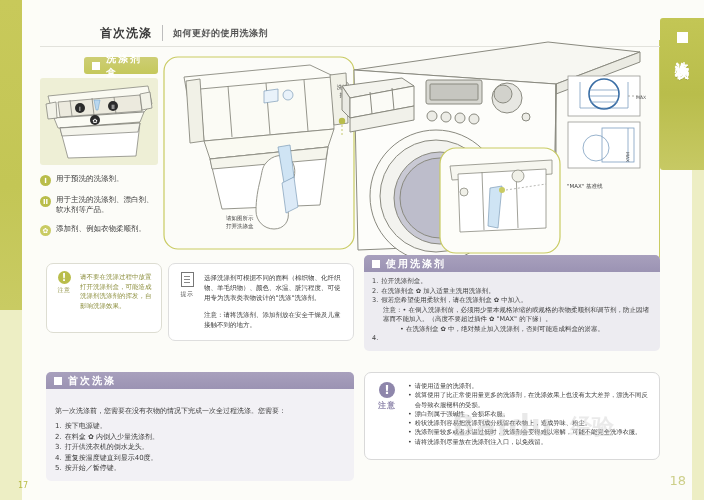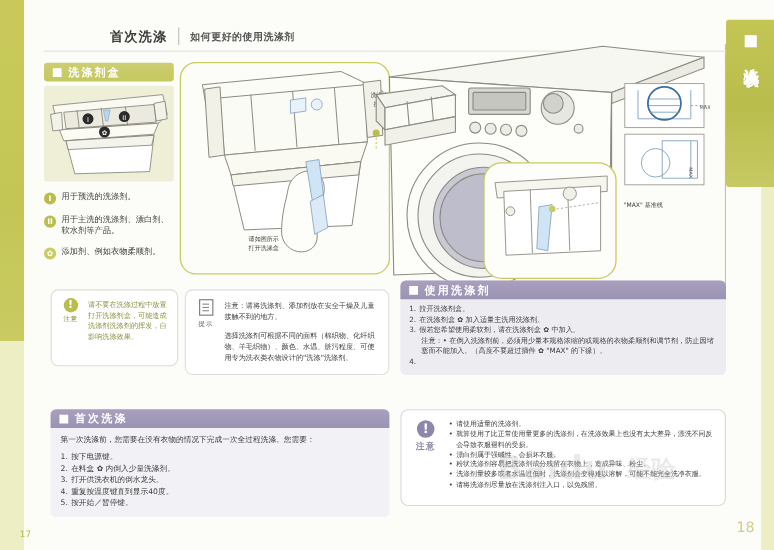--- a/index.html
+++ b/index.html
@@ -71,21 +71,21 @@
   }
   .hdr-rule {
     position: absolute; left: 0px; top: 46px; right: 0px; height: 1px;
     background: #e2e2dc;
   }
 
   
   .panel-head {
     display: flex; align-items: center; gap: 6px;
     background: linear-gradient(180deg,#cdce74 0%, #c5c85c 100%);
-    border-radius: 3px; padding: 3px 8px; height: 17px;
+    border-radius: 3px; padding: 3px 8px; height: 17px; margin-left: 44px;
   }
   .panel-head .sq { width: 8px; height: 8px; background: #fff; flex: none; }
   .panel-head .t { color: #ffffff; font-size: 10px; font-weight: 700; letter-spacing: 2px; }
 
   .detbox-panel { position: absolute; left: 0px; top: 57px; width: 118px; }
   .detbox-img {
     margin-top: 4px; height: 87px; background: #eeefd6; border-radius: 3px;
     position: relative; overflow: hidden;
   }
 
@@ -140,21 +140,21 @@
     position: absolute; left: 6px; top: 372px; width: 308px;
     background: #f2f1f5; border-radius: 5px; padding-bottom: 7px;
   }
   .fw-head {
     display: flex; align-items: center; gap: 6px;
     background: linear-gradient(180deg,#a8a0bd 0%, #9b93b3 100%);
     border-radius: 5px 5px 0 0; padding: 3px 8px; height: 17px;
   }
   .fw-head .sq { width: 8px; height: 8px; background: #fff; flex: none; }
   .fw-head .t { color:#fff; font-size:10px; font-weight:700; letter-spacing:2px; }
-  .fw-body { padding: 6px 9px 0 9px; }
+  .fw-body { padding: 17px 9px 0 9px; }
   .fw-lead { font-size: 7px; line-height: 10px; color: #3d3d3d; margin-bottom: 5px; }
   .fw-step { font-size: 7px; line-height: 10.5px; color: #3d3d3d; display: flex; gap: 3px;}
   .fw-step .n { flex: none; }
   .fw-sub { font-size: 7px; line-height: 10.5px; color: #3d3d3d; padding-left: 11px; }
 
   
   .usedet {
     position: absolute; left: 324px; top: 255px; width: 296px;
     background: #edecf1; border-radius: 5px; padding-bottom: 7px;
   }
@@ -278,22 +278,22 @@
       </div>
       <div class="note-body">请不要在洗涤过程中放置打开洗涤剂盒，可能造成洗涤剂洗涤剂的挥发，自影响洗涤效果。</div>
     </div>
 
     <div class="tipsbox">
       <div class="tips-ico">
         <div class="doc"></div>
         <div class="lb">提示</div>
       </div>
       <div class="tips-body">
+        <p>选择洗涤剂可根据不同的面料（棉织物、化纤织物、羊毛织物）、颜色、水温、脏污程度、可使用专为洗衣类衣物设计的"洗涤"洗涤剂。</p>
         <p>注意：请将洗涤剂、添加剂放在安全干燥及儿童接触不到的地方。</p>
-        <p>选择洗涤剂可根据不同的面料（棉织物、化纤织物、羊毛织物）、颜色、水温、脏污程度、可使用专为洗衣类衣物设计的"洗涤"洗涤剂。</p>
       </div>
     </div>
 
     <div style="position:absolute;left:120px;top:55px;width:200px;height:200px;">
       <svg width="200" height="200" viewBox="0 0 200 200">
         <rect x="4" y="2" width="190" height="192" rx="14" fill="none" stroke="#c9cb63" stroke-width="1.2"></rect>
         <g fill="none" stroke="#8a8a80" stroke-width="0.9">
           <path d="M24 22 L150 10 L188 28 L190 42 L30 56 Z" fill="#fcfcf7"></path>
           <path d="M30 56 L190 42 L190 52 L34 66 Z" fill="#f3f3ea"></path>
           <path d="M40 34 L172 22 L174 74 L44 86 Z" fill="#fbfbf5"></path>
@@ -411,20 +411,21 @@
           <span class="n">2.</span>
           <span>在洗涤剂盒 ✿ 加入适量主洗用洗涤剂。</span>
         </div>
         <div class="ud-step">
           <span class="n">3.</span>
           <span>假若您希望使用柔软剂，请在洗涤剂盒 ✿ 中加入。</span>
         </div>
         <div class="ud-note">
           <span>注意：• 在倒入洗涤剂前，必须用少量本规格浓缩的或规格的衣物柔顺剂和调节剂，防止因堵塞而不能加入。（高度不要超过插件 ✿ "MAX" 的下缘）。</span>
         </div>
+        <div class="ud-note2">• 在洗涤剂盒 ✿ 中，绝对禁止加入洗涤剂，否则可能造成料盒的淤塞。</div>
         <div class="ud-step">
           <span class="n">4.</span>
         </div>
       </div>
     </div>
 
     <div class="firstwash">
       <div class="fw-head">
         <div class="sq"></div>
         <div class="t">首次洗涤</div>

